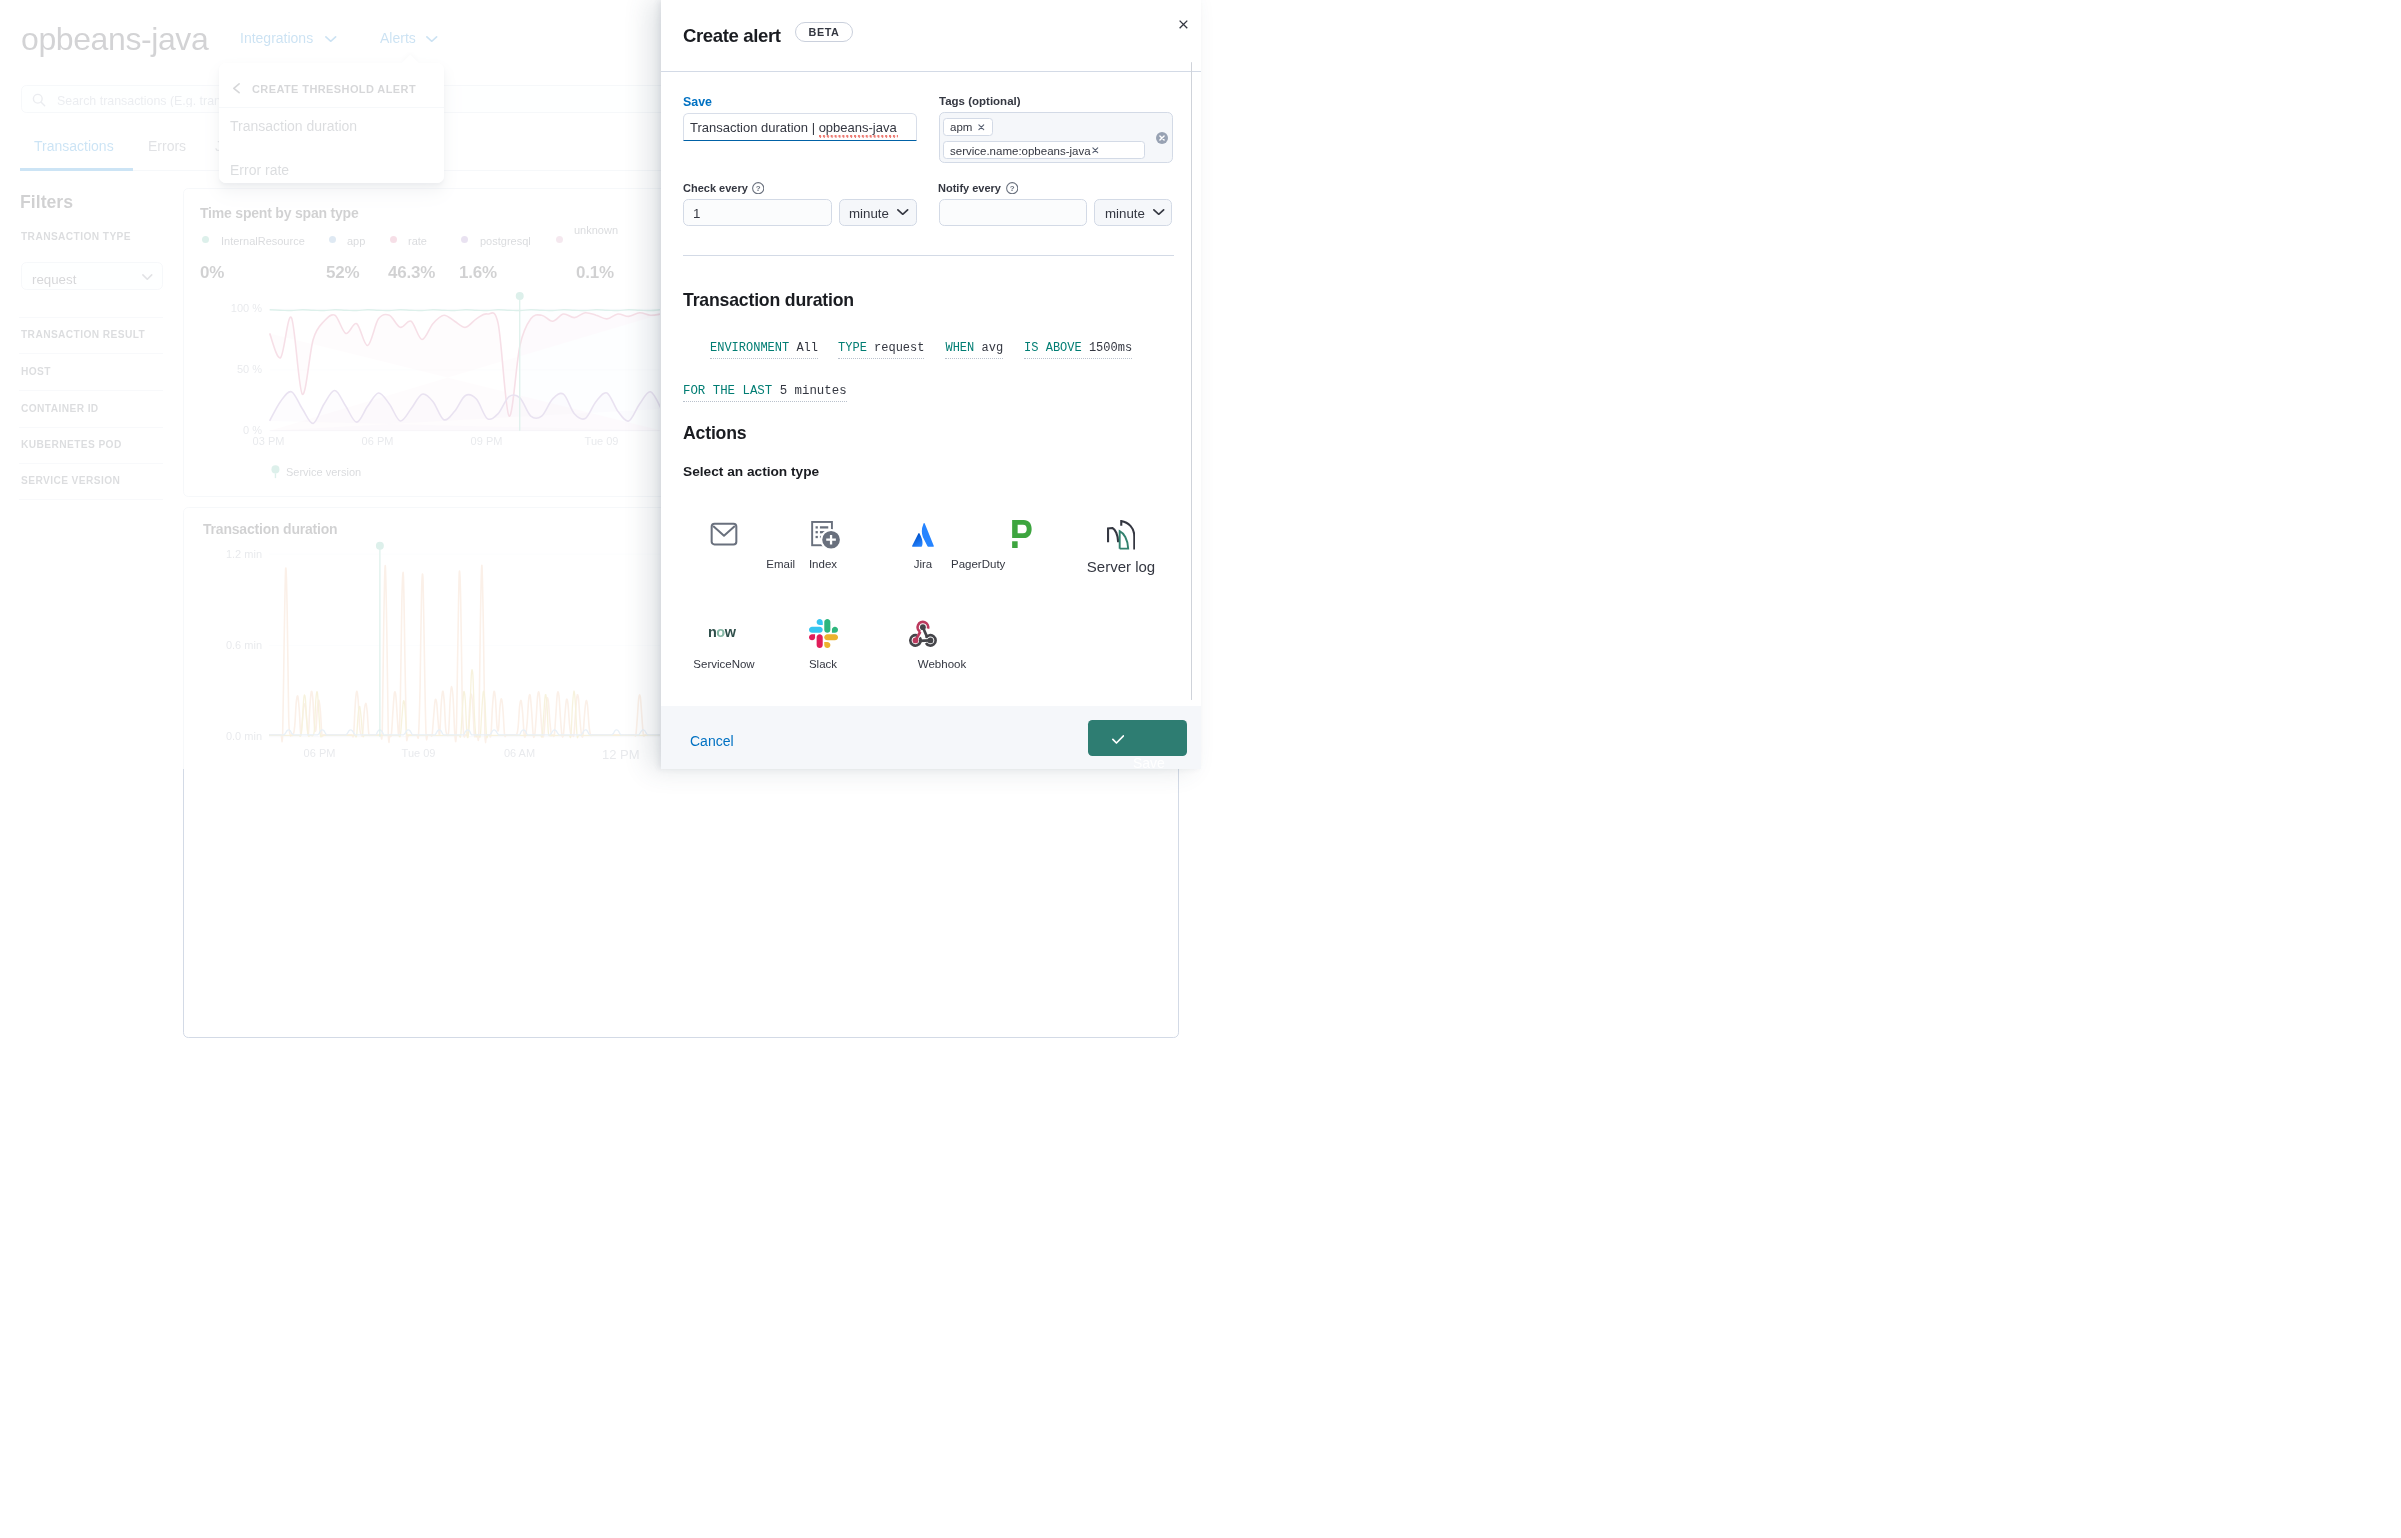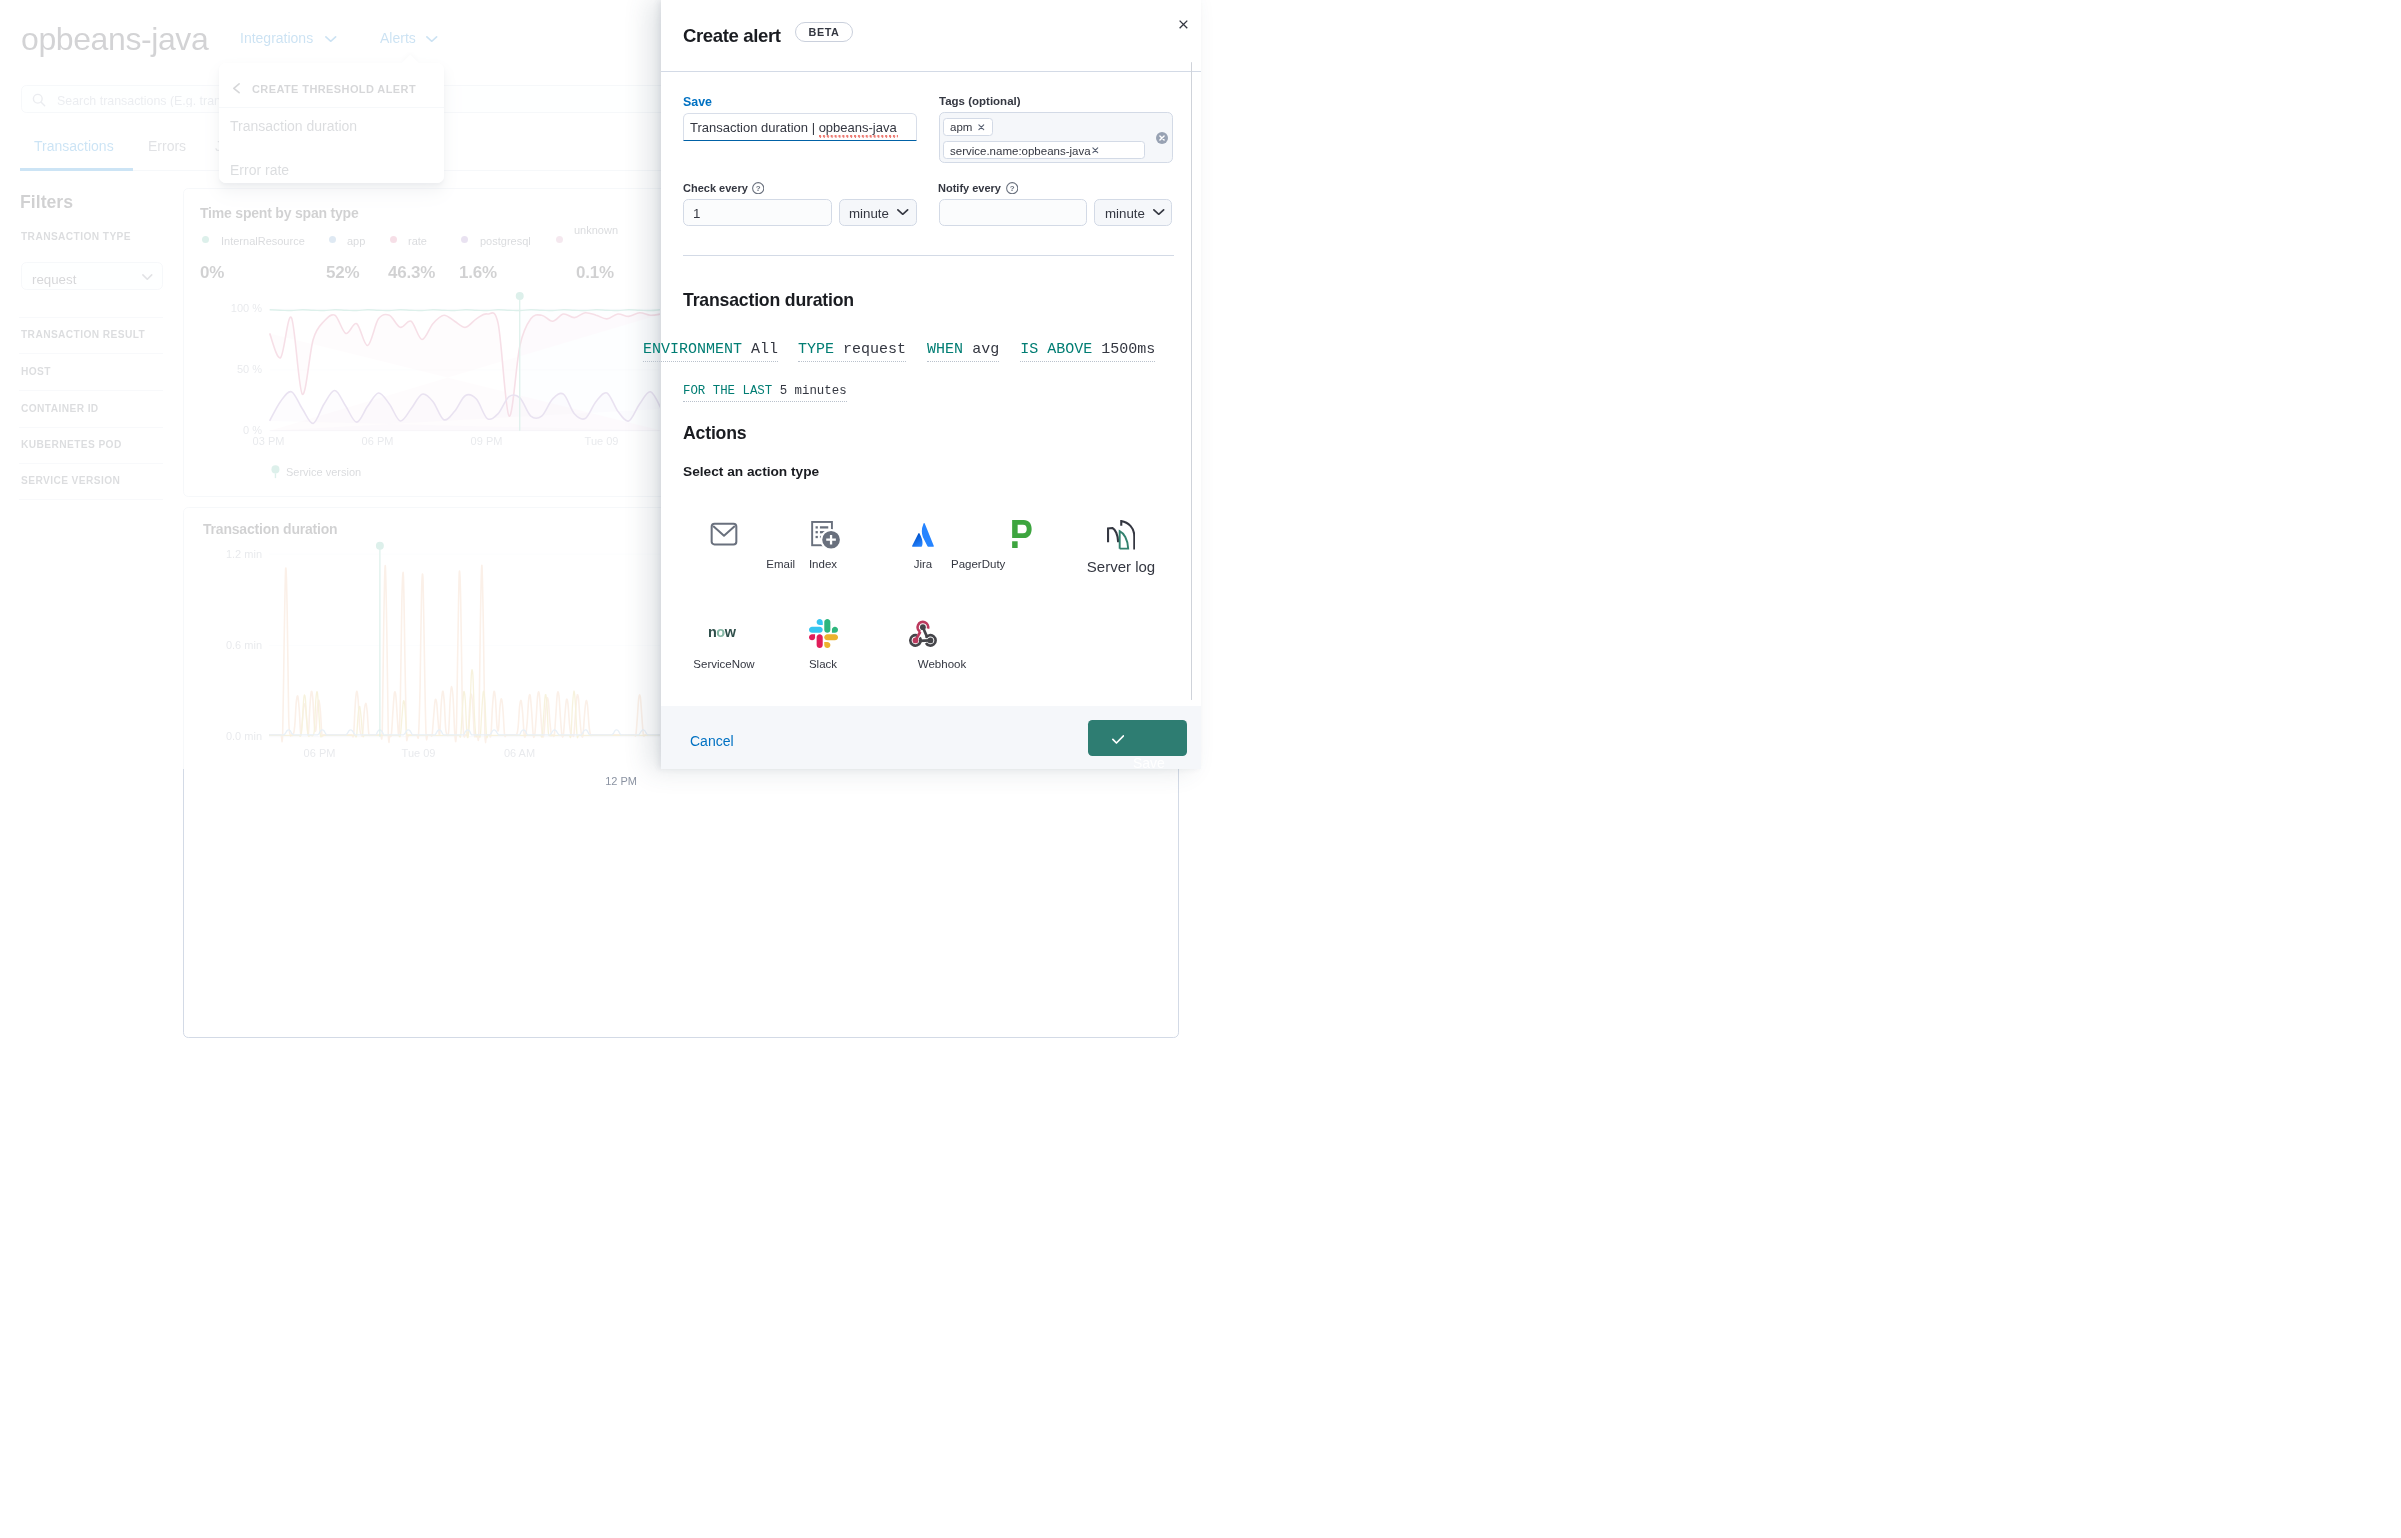--- a/index.html
+++ b/index.html
@@ -118,21 +118,21 @@
 <line x1="8" y1="232" x2="449" y2="232" stroke="#d9dde6" stroke-width="1"></line>
 <path d="M8.0,229.9 C8.3,229.9 9.1,229.9 9.7,229.9 C10.3,229.9 10.8,229.9 11.4,229.9 C12.0,229.9 12.5,229.9 13.1,229.9 C13.7,229.9 14.2,229.9 14.8,229.9 C15.4,229.9 15.9,229.9 16.5,229.9 C17.1,229.9 17.6,229.9 18.2,229.9 C18.8,229.9 19.4,229.9 19.9,229.9 C20.5,229.9 21.1,229.9 21.6,229.9 C22.2,229.9 22.8,247.6 23.3,229.9 C23.9,212.2 24.5,155.0 25.0,123.8 C25.6,92.5 26.2,47.8 26.7,42.4 C27.3,36.9 27.9,63.2 28.4,91.1 C29.0,119.0 29.6,186.6 30.1,209.8 C30.7,232.9 31.3,226.6 31.8,229.9 C32.4,233.3 33.0,229.9 33.5,229.9 C34.1,229.9 34.7,231.6 35.2,229.9 C35.8,228.3 36.4,226.2 36.9,220.1 C37.5,214.1 38.1,199.2 38.6,193.6 C39.2,188.0 39.8,184.9 40.4,186.4 C40.9,187.8 41.5,195.3 42.1,202.5 C42.6,209.8 43.2,228.0 43.8,229.9 C44.3,231.9 44.9,219.9 45.5,214.4 C46.0,208.9 46.6,199.8 47.2,197.0 C47.7,194.1 48.3,194.2 48.9,197.1 C49.4,200.1 50.0,209.3 50.6,214.8 C51.1,220.3 51.7,232.6 52.3,229.9 C52.8,227.3 53.4,206.9 54.0,198.8 C54.5,190.7 55.1,182.7 55.7,181.2 C56.2,179.6 56.8,183.3 57.4,189.6 C57.9,196.0 58.5,213.6 59.1,219.4 C59.6,225.2 60.2,227.8 60.8,224.4 C61.4,221.1 61.9,205.0 62.5,199.5 C63.1,193.9 63.6,190.3 64.2,191.0 C64.8,191.7 65.3,197.3 65.9,203.7 C66.5,210.2 67.0,225.6 67.6,229.9 C68.2,234.3 68.7,229.9 69.3,229.9 C69.9,229.9 70.4,229.9 71.0,229.9 C71.6,229.9 72.1,229.9 72.7,229.9 C73.3,229.9 73.8,229.9 74.4,229.9 C75.0,229.9 75.5,229.9 76.1,229.9 C76.7,229.9 77.2,229.9 77.8,229.9 C78.4,229.9 78.9,229.9 79.5,229.9 C80.1,229.9 80.6,229.9 81.2,229.9 C81.8,229.9 82.4,229.9 82.9,229.9 C83.5,229.9 84.1,229.9 84.6,229.9 C85.2,229.9 85.8,229.9 86.3,229.9 C86.9,229.9 87.5,229.9 88.0,229.9 C88.6,229.9 89.2,229.9 89.7,229.9 C90.3,229.9 90.9,229.9 91.4,229.9 C92.0,229.9 92.6,229.9 93.1,229.9 C93.7,229.9 94.3,229.9 94.8,229.9 C95.4,229.9 96.0,229.9 96.5,229.9 C97.1,229.9 97.7,229.9 98.2,229.9 C98.8,229.9 99.4,229.9 99.9,229.9 C100.5,229.9 101.1,229.9 101.6,229.9 C102.2,229.9 102.8,235.3 103.4,229.9 C103.9,224.5 104.5,205.7 105.1,197.5 C105.6,189.3 106.2,182.0 106.8,180.9 C107.3,179.8 107.9,183.9 108.5,190.6 C109.0,197.4 109.6,214.7 110.2,221.3 C110.7,227.8 111.3,228.7 111.9,229.9 C112.4,231.2 113.0,233.2 113.6,228.9 C114.1,224.6 114.7,210.1 115.3,204.3 C115.8,198.6 116.4,194.3 117.0,194.2 C117.5,194.1 118.1,198.2 118.7,203.8 C119.2,209.4 119.8,223.6 120.4,227.9 C120.9,232.3 121.5,229.6 122.1,229.9 C122.6,230.3 123.2,229.9 123.8,229.9 C124.4,229.9 124.9,229.9 125.5,229.9 C126.1,229.9 126.6,229.9 127.2,229.9 C127.8,229.9 128.3,229.9 128.9,229.9 C129.5,229.9 130.0,229.9 130.6,229.9 C131.2,229.9 131.7,229.9 132.3,229.9 C132.9,229.9 133.4,231.1 134.0,229.9 C134.6,228.8 135.1,244.9 135.7,223.3 C136.3,201.7 136.8,131.0 137.4,100.3 C138.0,69.6 138.5,36.9 139.1,39.1 C139.7,41.3 140.2,81.6 140.8,113.4 C141.4,145.2 141.9,210.5 142.5,229.9 C143.1,249.4 143.6,229.9 144.2,229.9 C144.8,229.9 145.4,234.1 145.9,229.9 C146.5,225.8 147.1,212.7 147.6,204.9 C148.2,197.1 148.8,186.2 149.3,183.0 C149.9,179.9 150.5,181.1 151.0,185.9 C151.6,190.7 152.2,204.5 152.7,211.8 C153.3,219.1 153.9,233.9 154.4,229.9 C155.0,226.0 155.6,213.6 156.1,188.1 C156.7,162.5 157.3,99.7 157.8,76.8 C158.4,53.8 159.0,39.4 159.5,50.3 C160.1,61.2 160.7,112.0 161.2,142.0 C161.8,171.9 162.4,215.3 162.9,229.9 C163.5,244.6 164.1,229.9 164.6,229.9 C165.2,229.9 165.8,229.9 166.4,229.9 C166.9,229.9 167.5,229.9 168.1,229.9 C168.6,229.9 169.2,229.9 169.8,229.9 C170.3,229.9 170.9,229.9 171.5,229.9 C172.0,229.9 172.6,229.9 173.2,229.9 C173.7,229.9 174.3,229.9 174.9,229.9 C175.4,229.9 176.0,238.7 176.6,229.9 C177.1,221.2 177.7,204.2 178.3,177.6 C178.8,150.9 179.4,90.6 180.0,70.2 C180.5,49.8 181.1,41.7 181.7,55.2 C182.2,68.7 182.8,122.4 183.4,151.5 C183.9,180.6 184.5,216.9 185.1,229.9 C185.6,243.0 186.2,229.9 186.8,229.9 C187.4,229.9 187.9,229.9 188.5,229.9 C189.1,229.9 189.6,229.9 190.2,229.9 C190.8,229.9 191.3,233.3 191.9,229.9 C192.5,226.6 193.0,216.3 193.6,209.9 C194.2,203.4 194.7,194.1 195.3,191.4 C195.9,188.6 196.4,189.5 197.0,193.4 C197.6,197.3 198.1,208.6 198.7,214.7 C199.3,220.8 199.8,232.9 200.4,229.9 C201.0,226.9 201.5,204.9 202.1,196.7 C202.7,188.5 203.2,181.6 203.8,180.8 C204.4,179.9 204.9,184.4 205.5,191.3 C206.1,198.3 206.6,216.1 207.2,222.5 C207.8,229.0 208.4,229.4 208.9,229.9 C209.5,230.5 210.1,232.6 210.6,225.9 C211.2,219.2 211.8,198.1 212.3,189.7 C212.9,181.2 213.5,175.2 214.0,175.4 C214.6,175.5 215.2,181.8 215.7,190.5 C216.3,199.2 216.9,220.8 217.4,227.3 C218.0,233.9 218.6,245.1 219.1,229.9 C219.7,214.8 220.3,166.8 220.8,136.4 C221.4,106.0 222.0,56.9 222.5,47.7 C223.1,38.4 223.7,56.4 224.2,80.9 C224.8,105.4 225.4,169.6 225.9,194.5 C226.5,219.3 227.1,224.0 227.6,229.9 C228.2,235.9 228.8,229.9 229.4,229.9 C229.9,229.9 230.5,231.0 231.1,229.9 C231.6,228.9 232.2,229.7 232.8,223.8 C233.3,217.8 233.9,201.0 234.5,194.4 C235.0,187.8 235.6,183.4 236.2,184.1 C236.7,184.8 237.3,191.0 237.9,198.6 C238.4,206.3 239.0,224.7 239.6,229.9 C240.1,235.2 240.7,229.9 241.3,229.9 C241.8,229.9 242.4,230.7 243.0,229.9 C243.5,229.2 244.1,246.9 244.7,225.6 C245.2,204.2 245.8,133.1 246.4,101.9 C246.9,70.8 247.5,37.1 248.1,38.7 C248.6,40.4 249.2,79.9 249.8,111.7 C250.4,143.6 250.9,210.2 251.5,229.9 C252.1,249.6 252.6,229.9 253.2,229.9 C253.8,229.9 254.3,229.9 254.9,229.9 C255.5,229.9 256.0,229.9 256.6,229.9 C257.2,229.9 257.7,235.2 258.3,229.9 C258.9,224.7 259.4,206.5 260.0,198.4 C260.6,190.2 261.1,182.5 261.7,181.1 C262.3,179.7 262.8,183.5 263.4,190.0 C264.0,196.5 264.5,214.4 265.1,220.0 C265.7,225.6 266.2,227.3 266.8,223.6 C267.4,219.9 267.9,203.5 268.5,197.8 C269.1,192.1 269.6,188.5 270.2,189.4 C270.8,190.2 271.4,196.1 271.9,202.9 C272.5,209.7 273.1,225.4 273.6,229.9 C274.2,234.4 274.8,229.9 275.3,229.9 C275.9,229.9 276.5,229.9 277.0,229.9 C277.6,229.9 278.2,229.9 278.7,229.9 C279.3,229.9 279.9,229.9 280.4,229.9 C281.0,229.9 281.6,229.9 282.1,229.9 C282.7,229.9 283.3,229.9 283.8,229.9 C284.4,229.9 285.0,229.9 285.5,229.9 C286.1,229.9 286.7,231.4 287.2,229.9 C287.8,228.5 288.4,226.8 288.9,221.4 C289.5,216.1 290.1,202.9 290.6,197.9 C291.2,192.9 291.8,190.1 292.4,191.4 C292.9,192.7 293.5,199.4 294.1,205.8 C294.6,212.2 295.2,225.9 295.8,229.9 C296.3,234.0 296.9,232.4 297.5,229.9 C298.0,227.5 298.6,221.9 299.2,215.3 C299.7,208.6 300.3,194.9 300.9,190.0 C301.4,185.0 302.0,183.2 302.6,185.7 C303.1,188.2 303.7,197.5 304.3,204.9 C304.8,212.3 305.4,225.8 306.0,229.9 C306.5,234.1 307.1,233.3 307.7,229.9 C308.2,226.5 308.8,217.1 309.4,209.6 C309.9,202.1 310.5,189.2 311.1,184.9 C311.6,180.6 312.2,180.1 312.8,183.8 C313.4,187.5 313.9,199.3 314.5,207.0 C315.1,214.6 315.6,226.1 316.2,229.9 C316.8,233.8 317.3,233.4 317.9,229.9 C318.5,226.4 319.0,215.7 319.6,209.0 C320.2,202.3 320.7,192.6 321.3,189.7 C321.9,186.9 322.4,187.8 323.0,191.8 C323.6,195.9 324.1,207.7 324.7,214.0 C325.3,220.4 325.8,227.3 326.4,229.9 C327.0,232.6 327.5,229.9 328.1,229.9 C328.7,229.9 329.2,233.8 329.8,229.9 C330.4,226.1 330.9,214.6 331.5,207.0 C332.1,199.3 332.6,187.5 333.2,183.8 C333.8,180.1 334.4,180.6 334.9,184.9 C335.5,189.2 336.1,202.1 336.6,209.6 C337.2,217.1 337.8,226.5 338.3,229.9 C338.9,233.3 339.5,233.6 340.0,229.9 C340.6,226.2 341.2,214.4 341.7,207.8 C342.3,201.2 342.9,192.9 343.4,190.6 C344.0,188.4 344.6,190.1 345.1,194.5 C345.7,198.9 346.3,211.1 346.8,217.1 C347.4,223.0 348.0,227.8 348.5,229.9 C349.1,232.1 349.7,229.9 350.2,229.9 C350.8,229.9 351.4,233.9 351.9,229.9 C352.5,226.0 353.1,213.6 353.6,206.3 C354.2,199.0 354.8,189.0 355.4,186.1 C355.9,183.3 356.5,184.6 357.1,189.2 C357.6,193.8 358.2,206.9 358.8,213.7 C359.3,220.5 359.9,227.2 360.5,229.9 C361.0,232.7 361.6,233.8 362.2,229.9 C362.7,226.1 363.3,213.3 363.9,206.9 C364.4,200.5 365.0,193.3 365.6,191.7 C366.1,190.1 366.7,192.4 367.3,197.1 C367.8,201.8 368.4,214.5 369.0,220.0 C369.5,225.5 370.1,228.3 370.7,229.9 C371.2,231.6 371.8,229.9 372.4,229.9 C372.9,229.9 373.5,229.9 374.1,229.9 C374.6,229.9 375.2,229.9 375.8,229.9 C376.4,229.9 376.9,229.9 377.5,229.9 C378.1,229.9 378.6,229.9 379.2,229.9 C379.8,229.9 380.3,229.9 380.9,229.9 C381.5,229.9 382.0,229.9 382.6,229.9 C383.2,229.9 383.7,229.9 384.3,229.9 C384.9,229.9 385.4,229.9 386.0,229.9 C386.6,229.9 387.1,229.9 387.7,229.9 C388.3,229.9 388.8,229.9 389.4,229.9 C390.0,229.9 390.5,229.9 391.1,229.9 C391.7,229.9 392.2,229.9 392.8,229.9 C393.4,229.9 393.9,229.9 394.5,229.9 C395.1,229.9 395.6,229.9 396.2,229.9 C396.8,229.9 397.4,229.9 397.9,229.9 C398.5,229.9 399.1,229.9 399.6,229.9 C400.2,229.9 400.8,229.9 401.3,229.9 C401.9,229.9 402.5,229.9 403.0,229.9 C403.6,229.9 404.2,229.9 404.7,229.9 C405.3,229.9 405.9,229.9 406.4,229.9 C407.0,229.9 407.6,229.9 408.1,229.9 C408.7,229.9 409.3,229.9 409.8,229.9 C410.4,229.9 411.0,229.9 411.5,229.9 C412.1,229.9 412.7,229.9 413.2,229.9 C413.8,229.9 414.4,229.9 414.9,229.9 C415.5,229.9 416.1,229.9 416.6,229.9 C417.2,229.9 417.8,229.9 418.4,229.9 C418.9,229.9 419.5,229.9 420.1,229.9 C420.6,229.9 421.2,233.3 421.8,229.9 C422.3,226.5 422.9,216.7 423.5,209.6 C424.0,202.5 424.6,191.1 425.2,187.4 C425.7,183.8 426.3,183.8 426.9,187.6 C427.4,191.4 428.0,203.0 428.6,210.1 C429.1,217.1 429.7,226.6 430.3,229.9 C430.8,233.2 431.4,229.9 432.0,229.9 C432.5,229.9 433.1,229.9 433.7,229.9 C434.2,229.9 434.8,229.9 435.4,229.9 C435.9,229.9 436.5,229.9 437.1,229.9 C437.6,229.9 438.2,229.9 438.8,229.9 C439.4,229.9 439.9,229.9 440.5,229.9 C441.1,229.9 441.6,229.9 442.2,229.9 C442.8,229.9 443.3,229.9 443.9,229.9 C444.5,229.9 445.0,229.9 445.6,229.9 C446.2,229.9 446.7,229.9 447.3,229.9 C447.9,229.9 448.7,229.9 449.0,229.9" fill="none" stroke="#e9b38c" stroke-width="1.8"></path>
 <path d="M8.0,230.6 C8.3,230.6 9.1,230.6 9.7,230.6 C10.3,230.6 10.8,230.6 11.4,230.6 C12.0,230.6 12.5,230.6 13.1,230.6 C13.7,230.6 14.2,230.6 14.8,230.6 C15.4,230.6 15.9,230.6 16.5,230.6 C17.1,230.6 17.6,230.6 18.2,230.6 C18.8,230.6 19.4,230.6 19.9,230.6 C20.5,230.6 21.1,230.6 21.6,230.6 C22.2,230.6 22.8,230.6 23.3,230.6 C23.9,230.6 24.5,230.6 25.0,230.6 C25.6,230.6 26.2,230.6 26.7,230.6 C27.3,230.6 27.9,230.6 28.4,230.6 C29.0,230.6 29.6,230.6 30.1,230.6 C30.7,230.6 31.3,230.6 31.8,230.6 C32.4,230.6 33.0,230.6 33.5,230.6 C34.1,230.6 34.7,230.6 35.2,230.6 C35.8,230.6 36.4,230.6 36.9,230.6 C37.5,230.6 38.1,230.6 38.6,230.6 C39.2,230.6 39.8,230.6 40.4,230.6 C40.9,230.6 41.5,230.6 42.1,230.6 C42.6,230.6 43.2,233.1 43.8,230.6 C44.3,228.1 44.9,222.7 45.5,215.7 C46.0,208.6 46.6,192.8 47.2,188.2 C47.7,183.7 48.3,183.8 48.9,188.5 C49.4,193.2 50.0,209.2 50.6,216.3 C51.1,223.3 51.7,228.2 52.3,230.6 C52.8,233.0 53.4,230.6 54.0,230.6 C54.5,230.6 55.1,230.6 55.7,230.6 C56.2,230.6 56.8,231.7 57.4,230.6 C57.9,229.5 58.5,231.0 59.1,224.1 C59.6,217.3 60.2,196.5 60.8,189.5 C61.4,182.5 61.9,179.4 62.5,182.2 C63.1,185.1 63.6,198.4 64.2,206.5 C64.8,214.6 65.3,226.6 65.9,230.6 C66.5,234.6 67.0,230.6 67.6,230.6 C68.2,230.6 68.7,230.6 69.3,230.6 C69.9,230.6 70.4,230.6 71.0,230.6 C71.6,230.6 72.1,230.6 72.7,230.6 C73.3,230.6 73.8,230.6 74.4,230.6 C75.0,230.6 75.5,230.6 76.1,230.6 C76.7,230.6 77.2,230.6 77.8,230.6 C78.4,230.6 78.9,230.6 79.5,230.6 C80.1,230.6 80.6,230.6 81.2,230.6 C81.8,230.6 82.4,230.6 82.9,230.6 C83.5,230.6 84.1,230.6 84.6,230.6 C85.2,230.6 85.8,230.6 86.3,230.6 C86.9,230.6 87.5,230.6 88.0,230.6 C88.6,230.6 89.2,230.6 89.7,230.6 C90.3,230.6 90.9,230.6 91.4,230.6 C92.0,230.6 92.6,230.6 93.1,230.6 C93.7,230.6 94.3,230.6 94.8,230.6 C95.4,230.6 96.0,230.6 96.5,230.6 C97.1,230.6 97.7,230.6 98.2,230.6 C98.8,230.6 99.4,230.6 99.9,230.6 C100.5,230.6 101.1,230.6 101.6,230.6 C102.2,230.6 102.8,230.6 103.4,230.6 C103.9,230.6 104.5,230.6 105.1,230.6 C105.6,230.6 106.2,234.6 106.8,230.6 C107.3,226.7 107.9,212.3 108.5,206.9 C109.0,201.4 109.6,197.2 110.2,197.8 C110.7,198.5 111.3,205.2 111.9,210.7 C112.4,216.1 113.0,227.3 113.6,230.6 C114.1,234.0 114.7,230.6 115.3,230.6 C115.8,230.6 116.4,230.6 117.0,230.6 C117.5,230.6 118.1,230.6 118.7,230.6 C119.2,230.6 119.8,230.6 120.4,230.6 C120.9,230.6 121.5,230.6 122.1,230.6 C122.6,230.6 123.2,230.6 123.8,230.6 C124.4,230.6 124.9,230.6 125.5,230.6 C126.1,230.6 126.6,230.6 127.2,230.6 C127.8,230.6 128.3,230.6 128.9,230.6 C129.5,230.6 130.0,230.6 130.6,230.6 C131.2,230.6 131.7,230.6 132.3,230.6 C132.9,230.6 133.4,230.6 134.0,230.6 C134.6,230.6 135.1,230.6 135.7,230.6 C136.3,230.6 136.8,230.6 137.4,230.6 C138.0,230.6 138.5,230.6 139.1,230.6 C139.7,230.6 140.2,230.6 140.8,230.6 C141.4,230.6 141.9,230.6 142.5,230.6 C143.1,230.6 143.6,230.6 144.2,230.6 C144.8,230.6 145.4,230.6 145.9,230.6 C146.5,230.6 147.1,230.6 147.6,230.6 C148.2,230.6 148.8,230.6 149.3,230.6 C149.9,230.6 150.5,230.6 151.0,230.6 C151.6,230.6 152.2,230.6 152.7,230.6 C153.3,230.6 153.9,230.6 154.4,230.6 C155.0,230.6 155.6,233.9 156.1,230.6 C156.7,227.4 157.3,217.6 157.8,211.1 C158.4,204.7 159.0,194.2 159.5,192.1 C160.1,189.9 160.7,192.6 161.2,198.3 C161.8,204.0 162.4,220.9 162.9,226.3 C163.5,231.7 164.1,229.9 164.6,230.6 C165.2,231.3 165.8,230.6 166.4,230.6 C166.9,230.6 167.5,230.6 168.1,230.6 C168.6,230.6 169.2,230.6 169.8,230.6 C170.3,230.6 170.9,230.6 171.5,230.6 C172.0,230.6 172.6,230.6 173.2,230.6 C173.7,230.6 174.3,230.6 174.9,230.6 C175.4,230.6 176.0,230.6 176.6,230.6 C177.1,230.6 177.7,230.6 178.3,230.6 C178.8,230.6 179.4,230.6 180.0,230.6 C180.5,230.6 181.1,230.6 181.7,230.6 C182.2,230.6 182.8,230.6 183.4,230.6 C183.9,230.6 184.5,230.6 185.1,230.6 C185.6,230.6 186.2,230.6 186.8,230.6 C187.4,230.6 187.9,230.6 188.5,230.6 C189.1,230.6 189.6,230.6 190.2,230.6 C190.8,230.6 191.3,230.6 191.9,230.6 C192.5,230.6 193.0,230.6 193.6,230.6 C194.2,230.6 194.7,230.6 195.3,230.6 C195.9,230.6 196.4,230.6 197.0,230.6 C197.6,230.6 198.1,230.6 198.7,230.6 C199.3,230.6 199.8,230.6 200.4,230.6 C201.0,230.6 201.5,230.6 202.1,230.6 C202.7,230.6 203.2,230.6 203.8,230.6 C204.4,230.6 204.9,230.6 205.5,230.6 C206.1,230.6 206.6,230.6 207.2,230.6 C207.8,230.6 208.4,230.6 208.9,230.6 C209.5,230.6 210.1,230.6 210.6,230.6 C211.2,230.6 211.8,230.6 212.3,230.6 C212.9,230.6 213.5,230.6 214.0,230.6 C214.6,230.6 215.2,230.6 215.7,230.6 C216.3,230.6 216.9,230.6 217.4,230.6 C218.0,230.6 218.6,230.6 219.1,230.6 C219.7,230.6 220.3,230.6 220.8,230.6 C221.4,230.6 222.0,230.6 222.5,230.6 C223.1,230.6 223.7,235.1 224.2,230.6 C224.8,226.1 225.4,211.9 225.9,203.7 C226.5,195.5 227.1,183.5 227.6,181.5 C228.2,179.4 228.8,183.7 229.4,191.4 C229.9,199.1 230.5,221.3 231.1,227.8 C231.6,234.4 232.2,234.3 232.8,230.6 C233.3,226.9 233.9,217.2 234.5,205.7 C235.0,194.2 235.6,169.0 236.2,161.7 C236.7,154.4 237.3,154.6 237.9,162.1 C238.4,169.6 239.0,195.3 239.6,206.7 C240.1,218.1 240.7,226.6 241.3,230.6 C241.8,234.6 242.4,230.6 243.0,230.6 C243.5,230.6 244.1,230.6 244.7,230.6 C245.2,230.6 245.8,235.6 246.4,230.6 C246.9,225.7 247.5,209.3 248.1,201.0 C248.6,192.7 249.2,182.2 249.8,180.9 C250.4,179.6 250.9,185.2 251.5,193.5 C252.1,201.7 252.6,224.4 253.2,230.6 C253.8,236.8 254.3,230.6 254.9,230.6 C255.5,230.6 256.0,230.6 256.6,230.6 C257.2,230.6 257.7,230.6 258.3,230.6 C258.9,230.6 259.4,230.6 260.0,230.6 C260.6,230.6 261.1,230.6 261.7,230.6 C262.3,230.6 262.8,230.6 263.4,230.6 C264.0,230.6 264.5,230.6 265.1,230.6 C265.7,230.6 266.2,230.6 266.8,230.6 C267.4,230.6 267.9,230.6 268.5,230.6 C269.1,230.6 269.6,230.6 270.2,230.6 C270.8,230.6 271.4,230.6 271.9,230.6 C272.5,230.6 273.1,230.6 273.6,230.6 C274.2,230.6 274.8,230.6 275.3,230.6 C275.9,230.6 276.5,230.6 277.0,230.6 C277.6,230.6 278.2,230.6 278.7,230.6 C279.3,230.6 279.9,230.6 280.4,230.6 C281.0,230.6 281.6,230.6 282.1,230.6 C282.7,230.6 283.3,230.6 283.8,230.6 C284.4,230.6 285.0,230.6 285.5,230.6 C286.1,230.6 286.7,230.6 287.2,230.6 C287.8,230.6 288.4,230.6 288.9,230.6 C289.5,230.6 290.1,230.6 290.6,230.6 C291.2,230.6 291.8,230.6 292.4,230.6 C292.9,230.6 293.5,230.6 294.1,230.6 C294.6,230.6 295.2,230.6 295.8,230.6 C296.3,230.6 296.9,230.6 297.5,230.6 C298.0,230.6 298.6,230.6 299.2,230.6 C299.7,230.6 300.3,230.6 300.9,230.6 C301.4,230.6 302.0,230.6 302.6,230.6 C303.1,230.6 303.7,230.6 304.3,230.6 C304.8,230.6 305.4,230.6 306.0,230.6 C306.5,230.6 307.1,230.6 307.7,230.6 C308.2,230.6 308.8,230.6 309.4,230.6 C309.9,230.6 310.5,230.6 311.1,230.6 C311.6,230.6 312.2,230.6 312.8,230.6 C313.4,230.6 313.9,230.6 314.5,230.6 C315.1,230.6 315.6,234.6 316.2,230.6 C316.8,226.6 317.3,214.2 317.9,206.6 C318.5,199.0 319.0,187.3 319.6,185.1 C320.2,182.9 320.7,186.5 321.3,193.4 C321.9,200.3 322.4,220.5 323.0,226.7 C323.6,232.9 324.1,230.0 324.7,230.6 C325.3,231.3 325.8,230.6 326.4,230.6 C327.0,230.6 327.5,230.6 328.1,230.6 C328.7,230.6 329.2,230.6 329.8,230.6 C330.4,230.6 330.9,230.6 331.5,230.6 C332.1,230.6 332.6,230.6 333.2,230.6 C333.8,230.6 334.4,230.6 334.9,230.6 C335.5,230.6 336.1,230.6 336.6,230.6 C337.2,230.6 337.8,230.6 338.3,230.6 C338.9,230.6 339.5,230.6 340.0,230.6 C340.6,230.6 341.2,230.6 341.7,230.6 C342.3,230.6 342.9,230.6 343.4,230.6 C344.0,230.6 344.6,230.6 345.1,230.6 C345.7,230.6 346.3,230.6 346.8,230.6 C347.4,230.6 348.0,236.1 348.5,230.6 C349.1,225.2 349.7,206.3 350.2,198.0 C350.8,189.7 351.4,180.8 351.9,180.5 C352.5,180.2 353.1,187.8 353.6,196.1 C354.2,204.5 354.8,224.9 355.4,230.6 C355.9,236.4 356.5,230.6 357.1,230.6 C357.6,230.6 358.2,230.6 358.8,230.6 C359.3,230.6 359.9,230.6 360.5,230.6 C361.0,230.6 361.6,230.6 362.2,230.6 C362.7,230.6 363.3,230.6 363.9,230.6 C364.4,230.6 365.0,230.6 365.6,230.6 C366.1,230.6 366.7,230.6 367.3,230.6 C367.8,230.6 368.4,230.6 369.0,230.6 C369.5,230.6 370.1,230.6 370.7,230.6 C371.2,230.6 371.8,230.6 372.4,230.6 C372.9,230.6 373.5,230.6 374.1,230.6 C374.6,230.6 375.2,230.6 375.8,230.6 C376.4,230.6 376.9,230.6 377.5,230.6 C378.1,230.6 378.6,230.6 379.2,230.6 C379.8,230.6 380.3,230.6 380.9,230.6 C381.5,230.6 382.0,230.6 382.6,230.6 C383.2,230.6 383.7,230.6 384.3,230.6 C384.9,230.6 385.4,230.6 386.0,230.6 C386.6,230.6 387.1,230.6 387.7,230.6 C388.3,230.6 388.8,230.6 389.4,230.6 C390.0,230.6 390.5,230.6 391.1,230.6 C391.7,230.6 392.2,230.6 392.8,230.6 C393.4,230.6 393.9,230.6 394.5,230.6 C395.1,230.6 395.6,230.6 396.2,230.6 C396.8,230.6 397.4,230.6 397.9,230.6 C398.5,230.6 399.1,230.6 399.6,230.6 C400.2,230.6 400.8,230.6 401.3,230.6 C401.9,230.6 402.5,230.6 403.0,230.6 C403.6,230.6 404.2,230.6 404.7,230.6 C405.3,230.6 405.9,230.6 406.4,230.6 C407.0,230.6 407.6,230.6 408.1,230.6 C408.7,230.6 409.3,230.6 409.8,230.6 C410.4,230.6 411.0,230.6 411.5,230.6 C412.1,230.6 412.7,230.6 413.2,230.6 C413.8,230.6 414.4,230.6 414.9,230.6 C415.5,230.6 416.1,230.6 416.6,230.6 C417.2,230.6 417.8,230.6 418.4,230.6 C418.9,230.6 419.5,230.6 420.1,230.6 C420.6,230.6 421.2,230.6 421.8,230.6 C422.3,230.6 422.9,230.6 423.5,230.6 C424.0,230.6 424.6,230.6 425.2,230.6 C425.7,230.6 426.3,230.6 426.9,230.6 C427.4,230.6 428.0,230.6 428.6,230.6 C429.1,230.6 429.7,230.6 430.3,230.6 C430.8,230.6 431.4,230.6 432.0,230.6 C432.5,230.6 433.1,230.6 433.7,230.6 C434.2,230.6 434.8,230.6 435.4,230.6 C435.9,230.6 436.5,230.6 437.1,230.6 C437.6,230.6 438.2,230.6 438.8,230.6 C439.4,230.6 439.9,230.6 440.5,230.6 C441.1,230.6 441.6,230.6 442.2,230.6 C442.8,230.6 443.3,230.6 443.9,230.6 C444.5,230.6 445.0,230.6 445.6,230.6 C446.2,230.6 446.7,230.6 447.3,230.6 C447.9,230.6 448.7,230.6 449.0,230.6" fill="none" stroke="#d6bf57" stroke-width="1.5"></path>
 <path d="M8.0,229.9 C8.3,229.9 9.1,229.9 9.7,229.9 C10.3,229.9 10.8,229.9 11.4,229.9 C12.0,229.9 12.5,229.9 13.1,229.9 C13.7,229.9 14.2,229.9 14.8,229.9 C15.4,229.9 15.9,229.9 16.5,229.9 C17.1,229.9 17.6,229.9 18.2,229.9 C18.8,229.9 19.4,229.9 19.9,229.9 C20.5,229.9 21.1,229.9 21.6,229.9 C22.2,229.9 22.8,229.9 23.3,229.9 C23.9,229.9 24.5,230.3 25.0,229.9 C25.6,229.5 26.2,228.4 26.7,227.6 C27.3,226.8 27.9,225.6 28.4,225.0 C29.0,224.5 29.6,224.2 30.1,224.3 C30.7,224.3 31.3,224.7 31.8,225.3 C32.4,226.0 33.0,227.4 33.5,228.1 C34.1,228.9 34.7,229.6 35.2,229.9 C35.8,230.2 36.4,229.9 36.9,229.9 C37.5,229.9 38.1,229.9 38.6,229.9 C39.2,229.9 39.8,229.9 40.4,229.9 C40.9,229.9 41.5,229.9 42.1,229.9 C42.6,229.9 43.2,229.9 43.8,229.9 C44.3,229.9 44.9,229.9 45.5,229.9 C46.0,229.9 46.6,229.9 47.2,229.9 C47.7,229.9 48.3,229.9 48.9,229.9 C49.4,229.9 50.0,229.9 50.6,229.9 C51.1,229.9 51.7,229.9 52.3,229.9 C52.8,229.9 53.4,229.9 54.0,229.9 C54.5,229.9 55.1,229.9 55.7,229.9 C56.2,229.9 56.8,229.9 57.4,229.9 C57.9,229.9 58.5,229.9 59.1,229.9 C59.6,229.9 60.2,229.9 60.8,229.9 C61.4,229.9 61.9,230.1 62.5,229.9 C63.1,229.7 63.6,229.5 64.2,228.8 C64.8,228.0 65.3,226.4 65.9,225.6 C66.5,224.9 67.0,224.5 67.6,224.3 C68.2,224.2 68.7,224.3 69.3,224.8 C69.9,225.3 70.4,226.2 71.0,227.1 C71.6,227.9 72.1,229.5 72.7,229.9 C73.3,230.4 73.8,229.9 74.4,229.9 C75.0,229.9 75.5,229.9 76.1,229.9 C76.7,229.9 77.2,229.9 77.8,229.9 C78.4,229.9 78.9,229.9 79.5,229.9 C80.1,229.9 80.6,229.9 81.2,229.9 C81.8,229.9 82.4,229.9 82.9,229.9 C83.5,229.9 84.1,229.9 84.6,229.9 C85.2,229.9 85.8,229.9 86.3,229.9 C86.9,229.9 87.5,229.9 88.0,229.9 C88.6,229.9 89.2,229.9 89.7,229.9 C90.3,229.9 90.9,229.9 91.4,229.9 C92.0,229.9 92.6,229.9 93.1,229.9 C93.7,229.9 94.3,230.3 94.8,229.9 C95.4,229.6 96.0,228.8 96.5,228.0 C97.1,227.2 97.7,225.8 98.2,225.2 C98.8,224.6 99.4,224.3 99.9,224.3 C100.5,224.3 101.1,224.5 101.6,225.1 C102.2,225.7 102.8,226.9 103.4,227.7 C103.9,228.5 104.5,229.6 105.1,229.9 C105.6,230.3 106.2,229.9 106.8,229.9 C107.3,229.9 107.9,229.9 108.5,229.9 C109.0,229.9 109.6,229.9 110.2,229.9 C110.7,229.9 111.3,229.9 111.9,229.9 C112.4,229.9 113.0,229.9 113.6,229.9 C114.1,229.9 114.7,229.9 115.3,229.9 C115.8,229.9 116.4,229.9 117.0,229.9 C117.5,229.9 118.1,229.9 118.7,229.9 C119.2,229.9 119.8,229.9 120.4,229.9 C120.9,229.9 121.5,229.9 122.1,229.9 C122.6,229.9 123.2,229.9 123.8,229.9 C124.4,229.9 124.9,229.9 125.5,229.9 C126.1,229.9 126.6,230.0 127.2,229.9 C127.8,229.9 128.3,230.1 128.9,229.5 C129.5,228.8 130.0,226.9 130.6,226.1 C131.2,225.2 131.7,224.7 132.3,224.4 C132.9,224.2 133.4,224.2 134.0,224.6 C134.6,224.9 135.1,225.6 135.7,226.5 C136.3,227.4 136.8,229.4 137.4,229.9 C138.0,230.5 138.5,229.9 139.1,229.9 C139.7,229.9 140.2,229.9 140.8,229.9 C141.4,229.9 141.9,229.9 142.5,229.9 C143.1,229.9 143.6,229.9 144.2,229.9 C144.8,229.9 145.4,229.9 145.9,229.9 C146.5,229.9 147.1,229.9 147.6,229.9 C148.2,229.9 148.8,229.9 149.3,229.9 C149.9,229.9 150.5,229.9 151.0,229.9 C151.6,229.9 152.2,229.9 152.7,229.9 C153.3,229.9 153.9,229.9 154.4,229.9 C155.0,229.9 155.6,229.9 156.1,229.9 C156.7,229.9 157.3,229.9 157.8,229.9 C158.4,229.9 159.0,230.2 159.5,229.9 C160.1,229.7 160.7,229.4 161.2,228.6 C161.8,227.9 162.4,226.3 162.9,225.6 C163.5,224.9 164.1,224.4 164.6,224.3 C165.2,224.2 165.8,224.4 166.4,224.8 C166.9,225.3 167.5,226.3 168.1,227.2 C168.6,228.0 169.2,229.5 169.8,229.9 C170.3,230.4 170.9,229.9 171.5,229.9 C172.0,229.9 172.6,229.9 173.2,229.9 C173.7,229.9 174.3,229.9 174.9,229.9 C175.4,229.9 176.0,229.9 176.6,229.9 C177.1,229.9 177.7,229.9 178.3,229.9 C178.8,229.9 179.4,229.9 180.0,229.9 C180.5,229.9 181.1,229.9 181.7,229.9 C182.2,229.9 182.8,229.9 183.4,229.9 C183.9,229.9 184.5,229.9 185.1,229.9 C185.6,229.9 186.2,229.9 186.8,229.9 C187.4,229.9 187.9,229.9 188.5,229.9 C189.1,229.9 189.6,229.9 190.2,229.9 C190.8,229.9 191.3,229.9 191.9,229.9 C192.5,229.9 193.0,229.9 193.6,229.9 C194.2,229.9 194.7,230.4 195.3,229.9 C195.9,229.5 196.4,227.9 197.0,227.1 C197.6,226.2 198.1,225.3 198.7,224.8 C199.3,224.3 199.8,224.2 200.4,224.3 C201.0,224.5 201.5,224.9 202.1,225.6 C202.7,226.4 203.2,228.0 203.8,228.8 C204.4,229.5 204.9,229.7 205.5,229.9 C206.1,230.1 206.6,229.9 207.2,229.9 C207.8,229.9 208.4,229.9 208.9,229.9 C209.5,229.9 210.1,229.9 210.6,229.9 C211.2,229.9 211.8,229.9 212.3,229.9 C212.9,229.9 213.5,229.9 214.0,229.9 C214.6,229.9 215.2,229.9 215.7,229.9 C216.3,229.9 216.9,229.9 217.4,229.9 C218.0,229.9 218.6,229.9 219.1,229.9 C219.7,229.9 220.3,229.9 220.8,229.9 C221.4,229.9 222.0,229.9 222.5,229.9 C223.1,229.9 223.7,229.9 224.2,229.9 C224.8,229.9 225.4,229.9 225.9,229.9 C226.5,229.9 227.1,230.5 227.6,229.9 C228.2,229.4 228.8,227.3 229.4,226.4 C229.9,225.5 230.5,224.9 231.1,224.6 C231.6,224.2 232.2,224.2 232.8,224.5 C233.3,224.7 233.9,225.3 234.5,226.1 C235.0,227.0 235.6,229.0 236.2,229.6 C236.7,230.3 237.3,229.9 237.9,229.9 C238.4,230.0 239.0,229.9 239.6,229.9 C240.1,229.9 240.7,229.9 241.3,229.9 C241.8,229.9 242.4,229.9 243.0,229.9 C243.5,229.9 244.1,229.9 244.7,229.9 C245.2,229.9 245.8,229.9 246.4,229.9 C246.9,229.9 247.5,229.9 248.1,229.9 C248.6,229.9 249.2,229.9 249.8,229.9 C250.4,229.9 250.9,229.9 251.5,229.9 C252.1,229.9 252.6,229.9 253.2,229.9 C253.8,229.9 254.3,229.9 254.9,229.9 C255.5,229.9 256.0,230.2 256.6,229.9 C257.2,229.7 257.7,229.2 258.3,228.5 C258.9,227.8 259.4,226.2 260.0,225.5 C260.6,224.8 261.1,224.4 261.7,224.3 C262.3,224.2 262.8,224.4 263.4,224.9 C264.0,225.4 264.5,226.4 265.1,227.3 C265.7,228.1 266.2,229.5 266.8,229.9 C267.4,230.4 267.9,229.9 268.5,229.9 C269.1,229.9 269.6,229.9 270.2,229.9 C270.8,229.9 271.4,229.9 271.9,229.9 C272.5,229.9 273.1,229.9 273.6,229.9 C274.2,229.9 274.8,229.9 275.3,229.9 C275.9,229.9 276.5,229.9 277.0,229.9 C277.6,229.9 278.2,229.9 278.7,229.9 C279.3,229.9 279.9,229.9 280.4,229.9 C281.0,229.9 281.6,229.9 282.1,229.9 C282.7,229.9 283.3,229.9 283.8,229.9 C284.4,229.9 285.0,229.9 285.5,229.9 C286.1,229.9 286.7,229.9 287.2,229.9 C287.8,229.9 288.4,229.9 288.9,229.9 C289.5,229.9 290.1,230.5 290.6,229.9 C291.2,229.4 291.8,227.3 292.4,226.4 C292.9,225.5 293.5,224.9 294.1,224.6 C294.6,224.2 295.2,224.2 295.8,224.5 C296.3,224.7 296.9,225.3 297.5,226.1 C298.0,227.0 298.6,229.0 299.2,229.6 C299.7,230.3 300.3,229.9 300.9,229.9 C301.4,230.0 302.0,229.9 302.6,229.9 C303.1,229.9 303.7,229.9 304.3,229.9 C304.8,229.9 305.4,229.9 306.0,229.9 C306.5,229.9 307.1,229.9 307.7,229.9 C308.2,229.9 308.8,229.9 309.4,229.9 C309.9,229.9 310.5,229.9 311.1,229.9 C311.6,229.9 312.2,229.9 312.8,229.9 C313.4,229.9 313.9,229.9 314.5,229.9 C315.1,229.9 315.6,229.9 316.2,229.9 C316.8,229.9 317.3,229.9 317.9,229.9 C318.5,229.9 319.0,229.9 319.6,229.9 C320.2,229.9 320.7,229.9 321.3,229.9 C321.9,229.9 322.4,229.9 323.0,229.9 C323.6,229.9 324.1,230.2 324.7,229.9 C325.3,229.7 325.8,229.0 326.4,228.3 C327.0,227.5 327.5,226.0 328.1,225.4 C328.7,224.7 329.2,224.4 329.8,224.3 C330.4,224.2 330.9,224.5 331.5,225.0 C332.1,225.5 332.6,226.6 333.2,227.5 C333.8,228.3 334.4,229.5 334.9,229.9 C335.5,230.4 336.1,229.9 336.6,229.9 C337.2,229.9 337.8,229.9 338.3,229.9 C338.9,229.9 339.5,229.9 340.0,229.9 C340.6,229.9 341.2,229.9 341.7,229.9 C342.3,229.9 342.9,229.9 343.4,229.9 C344.0,229.9 344.6,229.9 345.1,229.9 C345.7,229.9 346.3,229.9 346.8,229.9 C347.4,229.9 348.0,229.9 348.5,229.9 C349.1,229.9 349.7,229.9 350.2,229.9 C350.8,229.9 351.4,229.9 351.9,229.9 C352.5,229.9 353.1,229.9 353.6,229.9 C354.2,229.9 354.8,229.9 355.4,229.9 C355.9,229.9 356.5,229.9 357.1,229.9 C357.6,229.9 358.2,229.9 358.8,229.9 C359.3,229.9 359.9,230.5 360.5,229.9 C361.0,229.4 361.6,227.6 362.2,226.8 C362.7,225.9 363.3,225.1 363.9,224.7 C364.4,224.3 365.0,224.2 365.6,224.4 C366.1,224.6 366.7,225.1 367.3,225.9 C367.8,226.7 368.4,228.5 369.0,229.2 C369.5,229.8 370.1,229.8 370.7,229.9 C371.2,230.1 371.8,229.9 372.4,229.9 C372.9,229.9 373.5,229.9 374.1,229.9 C374.6,229.9 375.2,229.9 375.8,229.9 C376.4,229.9 376.9,229.9 377.5,229.9 C378.1,229.9 378.6,229.9 379.2,229.9 C379.8,229.9 380.3,229.9 380.9,229.9 C381.5,229.9 382.0,229.9 382.6,229.9 C383.2,229.9 383.7,229.9 384.3,229.9 C384.9,229.9 385.4,229.9 386.0,229.9 C386.6,229.9 387.1,229.9 387.7,229.9 C388.3,229.9 388.8,229.9 389.4,229.9 C390.0,229.9 390.5,229.9 391.1,229.9 C391.7,229.9 392.2,229.9 392.8,229.9 C393.4,229.9 393.9,230.1 394.5,229.9 C395.1,229.7 395.6,229.4 396.2,228.7 C396.8,228.0 397.4,226.3 397.9,225.6 C398.5,224.9 399.1,224.5 399.6,224.3 C400.2,224.2 400.8,224.4 401.3,224.8 C401.9,225.3 402.5,226.3 403.0,227.1 C403.6,228.0 404.2,229.5 404.7,229.9 C405.3,230.4 405.9,229.9 406.4,229.9 C407.0,229.9 407.6,229.9 408.1,229.9 C408.7,229.9 409.3,229.9 409.8,229.9 C410.4,229.9 411.0,229.9 411.5,229.9 C412.1,229.9 412.7,229.9 413.2,229.9 C413.8,229.9 414.4,229.9 414.9,229.9 C415.5,229.9 416.1,229.9 416.6,229.9 C417.2,229.9 417.8,229.9 418.4,229.9 C418.9,229.9 419.5,229.9 420.1,229.9 C420.6,229.9 421.2,229.9 421.8,229.9 C422.3,229.9 422.9,229.9 423.5,229.9 C424.0,229.9 424.6,230.4 425.2,229.9 C425.7,229.5 426.3,228.2 426.9,227.3 C427.4,226.5 428.0,225.4 428.6,224.9 C429.1,224.4 429.7,224.2 430.3,224.3 C430.8,224.4 431.4,224.8 432.0,225.5 C432.5,226.2 433.1,227.7 433.7,228.4 C434.2,229.2 434.8,229.7 435.4,229.9 C435.9,230.2 436.5,229.9 437.1,229.9 C437.6,229.9 438.2,229.9 438.8,229.9 C439.4,229.9 439.9,229.9 440.5,229.9 C441.1,229.9 441.6,229.9 442.2,229.9 C442.8,229.9 443.3,229.9 443.9,229.9 C444.5,229.9 445.0,229.9 445.6,229.9 C446.2,229.9 446.7,229.9 447.3,229.9 C447.9,229.9 448.7,229.9 449.0,229.9" fill="none" stroke="#8db4d8" stroke-width="1.5"></path>
 <line x1="133" y1="16.5" x2="133" y2="232" stroke="#54B399" stroke-width="1.4"></line>
 <circle cx="133" cy="16.5" r="4.5" fill="#54B399"></circle>
 </svg>
   <div class="t" style="left:302px;top:748px;width:35px;text-align:center;font-size:11px;color:#8b93a2">06 PM</div>
   <div class="t" style="left:401px;top:748px;width:35px;text-align:center;font-size:11px;color:#8b93a2">Tue 09</div>
   <div class="t" style="left:502px;top:748px;width:35px;text-align:center;font-size:11px;color:#8b93a2">06 AM</div>
-  <div class="t" style="left:602px;top:776px;width:35px;text-align:right;font-size:11px;color:#8b93a2">12 PM</div>
+  <div class="t" style="left:602px;top:748px;width:35px;text-align:right;font-size:13px;color:#8b93a2">12 PM</div>
 </div>
 
 <div class="abs" style="left:219px;top:63px;width:225px;height:120px;background:#fff;border-radius:7px;
   box-shadow:0 10.6px 21px rgba(65,78,101,0.2),0 5.3px 10.6px rgba(65,78,101,0.2),0 3.5px 3.5px rgba(65,78,101,0.12),0 1.8px 1.8px rgba(65,78,101,0.12)"></div>
 <div class="abs" style="left:404px;top:57px;width:12.4px;height:12.4px;background:#fff;transform:rotate(45deg);box-shadow:-1.8px -1.8px 3.5px rgba(65,78,101,0.1)"></div>
 <div class="abs" style="left:219px;top:63px;width:225px;height:120px;background:#fff;border-radius:7px"></div>
 <svg class="abs" style="left:232px;top:83px" width="8.9" height="10.6" viewBox="0 0 10 12">
     <path d="M8,1 L2,6 L8,11" fill="none" stroke="#343741" stroke-width="1.8" stroke-linecap="round" stroke-linejoin="round"></path>
   </svg>
 <div class="t" style="left:252px;top:84px;font-size:11px;font-weight:bold;color:#343741;letter-spacing:0.4px">CREATE THRESHOLD ALERT</div>
@@ -196,21 +196,21 @@
 <div class="abs" style="left:1094px;top:199px;width:78px;height:27.4px;background:#f5f7fa;border:0.9px solid #d3dae6;border-radius:5.3px"></div>
 <div class="t" style="left:1105px;top:207px;font-size:13.3px;color:#343741">minute</div>
 <svg class="abs" style="left:1153px;top:209px" width="11.5" height="6.2" viewBox="0 0 13 7">
     <path d="M1,1 L6.5,6 L12,1" fill="none" stroke="#343741" stroke-width="1.9" stroke-linecap="round"></path>
   </svg>
 
 <div class="abs" style="left:683px;top:255px;width:491px;height:0.9px;background:#d3dae6"></div>
 
 <div class="t" style="left:683px;top:292px;font-size:17.7px;font-weight:bold;color:#1a1c21;letter-spacing:-0.2px">Transaction duration</div>
 
-<div class="t" style="left:643px;top:342px;font-size:15px;font-family:'Liberation Mono',monospace">
+<div class="t" style="left:710px;top:342px;font-size:12px;font-family:'Liberation Mono',monospace">
 <span style="padding-bottom:2.7px;border-bottom:1.8px dotted #b9c1cc;margin-right:20px"><span style="color:#017D73">ENVIRONMENT</span> <span style="color:#343741">All</span></span><span style="padding-bottom:2.7px;border-bottom:1.8px dotted #b9c1cc;margin-right:21px"><span style="color:#017D73">TYPE</span> <span style="color:#343741">request</span></span><span style="padding-bottom:2.7px;border-bottom:1.8px dotted #b9c1cc;margin-right:21px"><span style="color:#017D73">WHEN</span> <span style="color:#343741">avg</span></span><span style="padding-bottom:2.7px;border-bottom:1.8px dotted #b9c1cc"><span style="color:#017D73">IS ABOVE</span> <span style="color:#343741">1500ms</span></span>
 </div>
 <div class="t" style="left:683px;top:385px;font-size:12.4px;font-family:'Liberation Mono',monospace">
 <span style="padding-bottom:2.7px;border-bottom:1.8px dotted #b9c1cc"><span style="color:#017D73">FOR THE LAST</span> <span style="color:#343741">5 minutes</span></span>
 </div>
 
 <div class="t" style="left:683px;top:425px;font-size:17.7px;font-weight:bold;color:#1a1c21;letter-spacing:-0.2px">Actions</div>
 <div class="t" style="left:683px;top:465px;font-size:13.7px;font-weight:bold;color:#1a1c21">Select an action type</div>
 
 <svg class="abs" style="left:710px;top:518px" width="28" height="28" viewBox="0 0 32 32">

